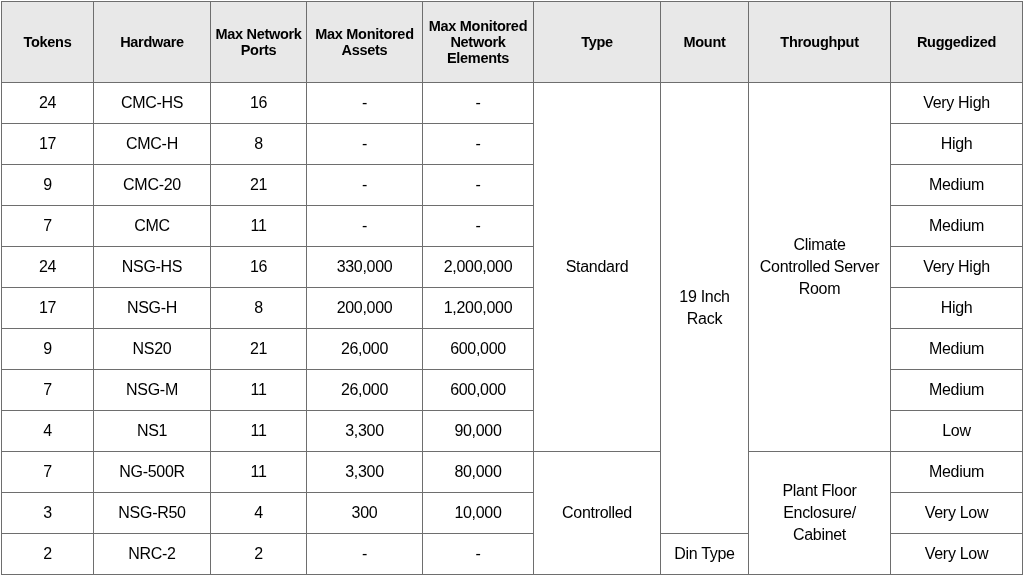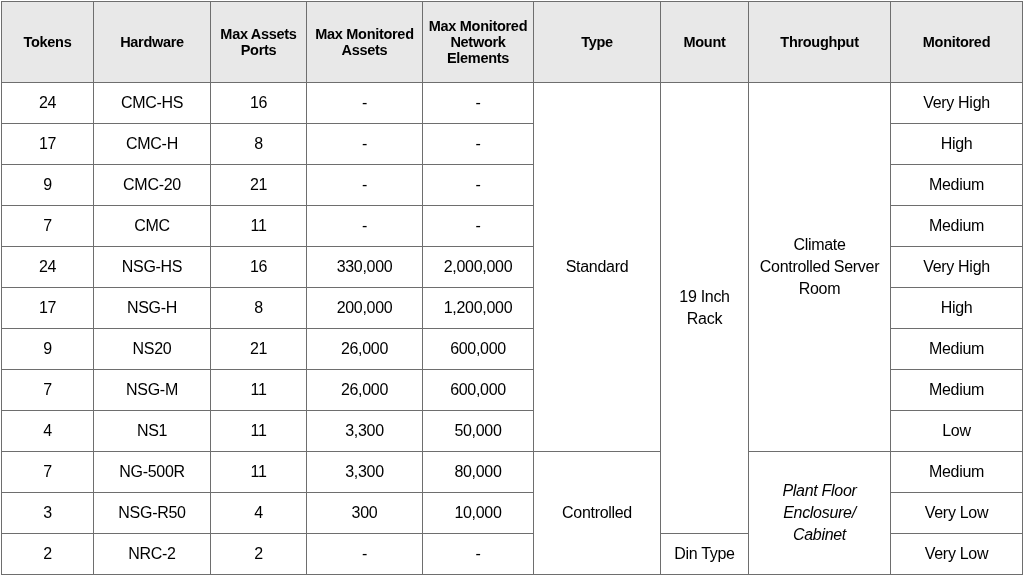--- a/index.html
+++ b/index.html
@@ -46,27 +46,27 @@
     <col style="width:111px">
     <col style="width:127px">
     <col style="width:88px">
     <col style="width:142px">
     <col style="width:132px">
   </colgroup>
   <thead>
     <tr>
       <th>Tokens</th>
       <th>Hardware</th>
-      <th>Max Assets Ports</th>
+      <th>Max Network Ports</th>
       <th>Max Monitored Assets</th>
       <th>Max Monitored Network Elements</th>
       <th>Type</th>
       <th>Mount</th>
       <th>Throughput</th>
-      <th>Monitored</th>
+      <th>Ruggedized</th>
     </tr>
   </thead>
   <tbody>
 
     <tr>
       <td>24</td>
       <td>CMC-HS</td>
       <td>16</td>
       <td>-</td>
       <td>-</td>
@@ -137,32 +137,32 @@
       <td>26,000</td>
       <td>600,000</td>
       <td>Medium</td>
     </tr>
 
     <tr>
       <td>4</td>
       <td>NS1</td>
       <td>11</td>
       <td>3,300</td>
-      <td>50,000</td>
+      <td>90,000</td>
       <td>Low</td>
     </tr>
 
     <tr>
       <td>7</td>
       <td>NG-500R</td>
       <td>11</td>
       <td>3,300</td>
       <td>80,000</td>
       <td rowspan="3" class="merged">Controlled</td>
-      <td rowspan="3" class="merged"><span style="display:inline-block;width:100px;font-style:italic;">Plant Floor Enclosure/ Cabinet</span></td>
+      <td rowspan="3" class="merged"><span style="display:inline-block;width:100px;">Plant Floor Enclosure/ Cabinet</span></td>
       <td>Medium</td>
     </tr>
 
     <tr>
       <td>3</td>
       <td>NSG-R50</td>
       <td>4</td>
       <td>300</td>
       <td>10,000</td>
       <td>Very Low</td>

